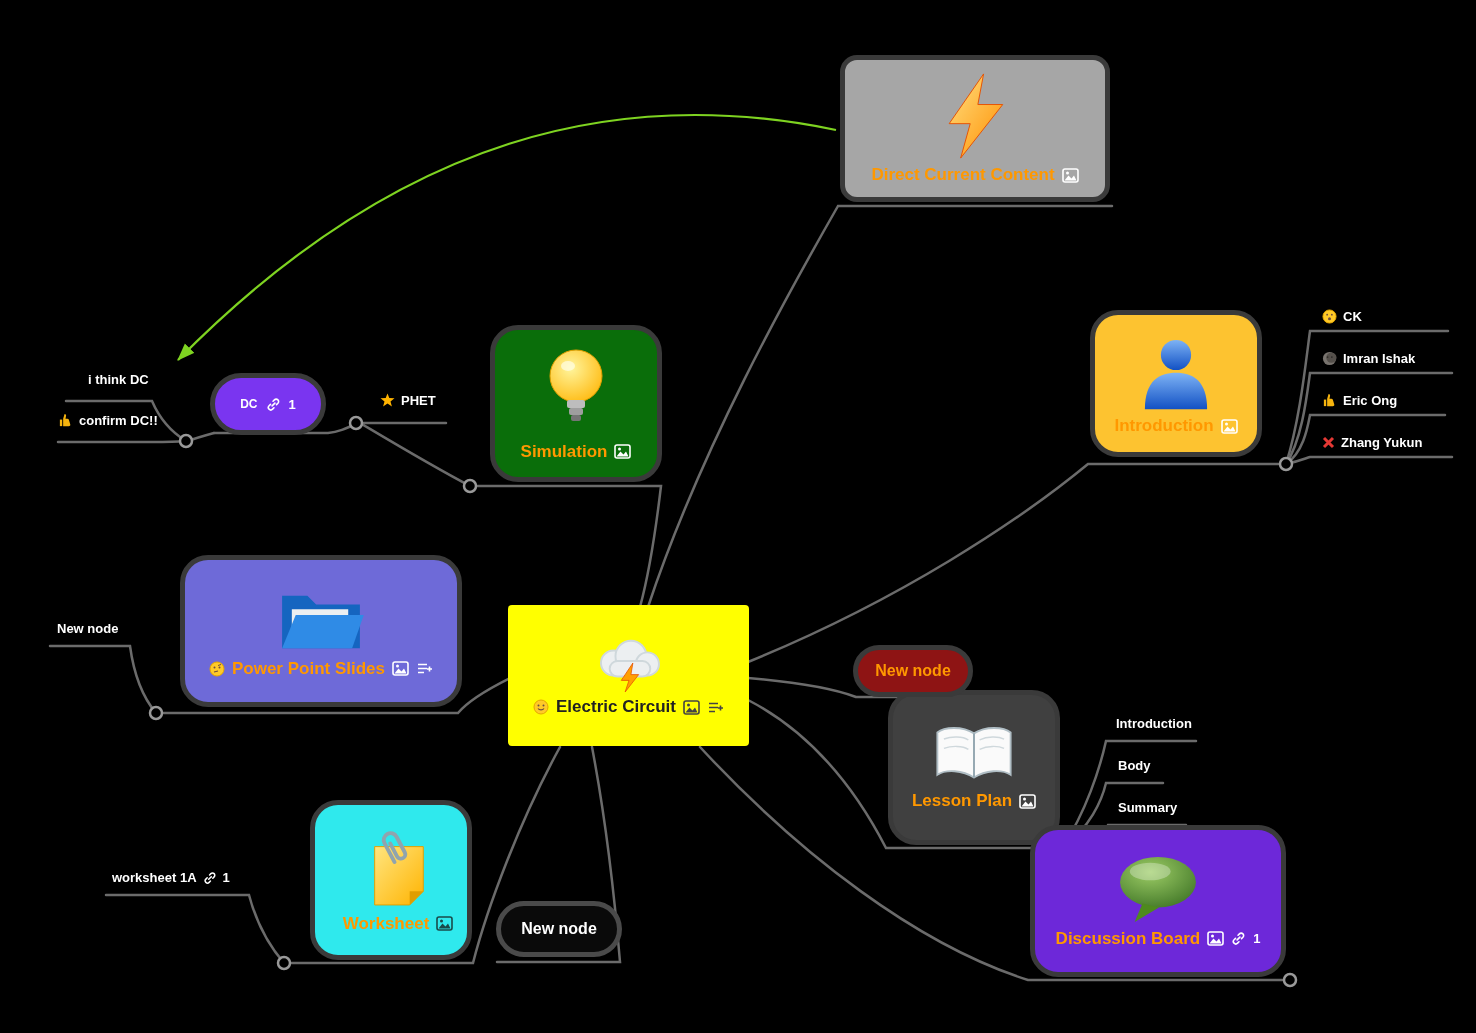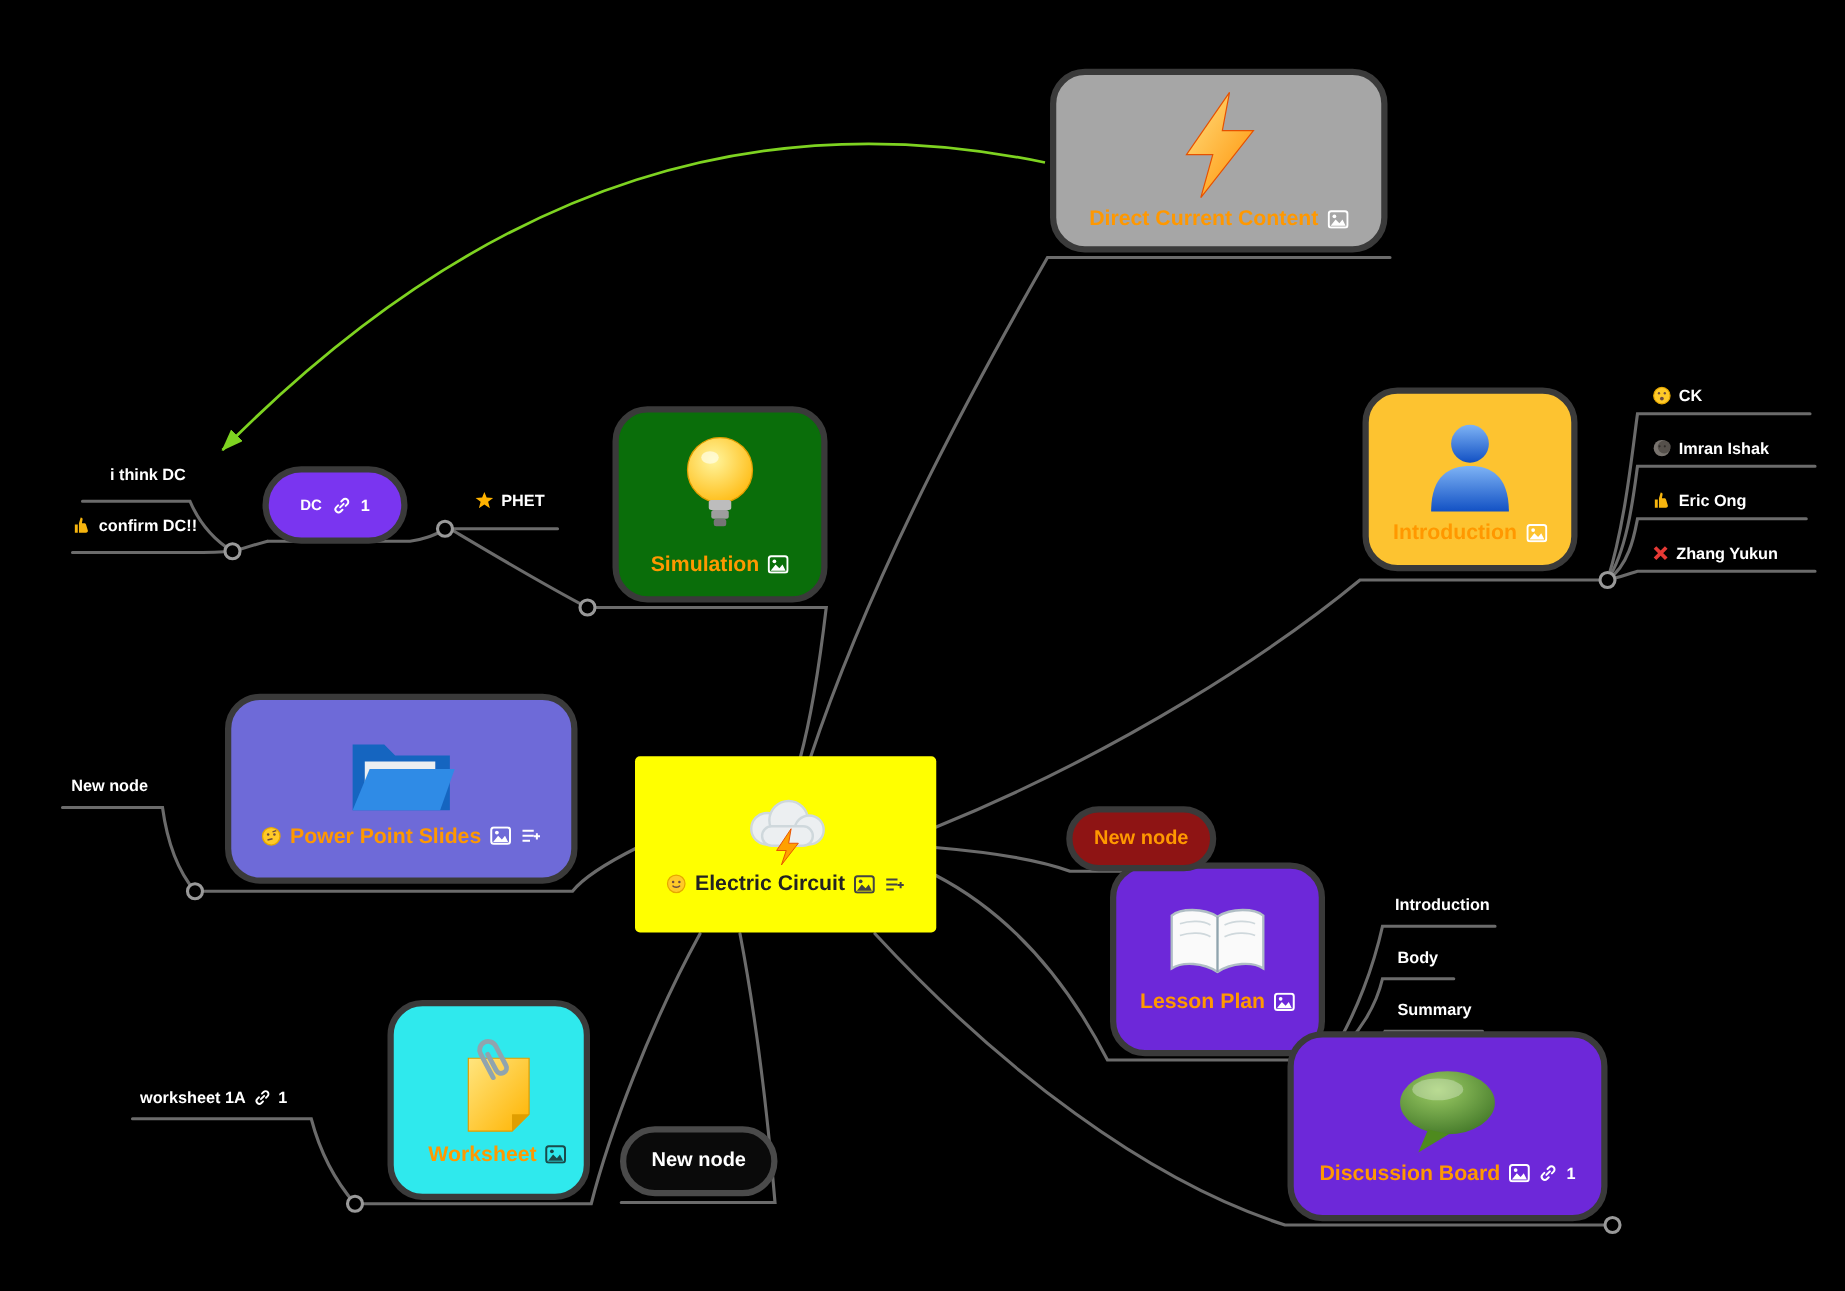--- a/index.html
+++ b/index.html
@@ -61,21 +61,21 @@
       <circle cx="470" cy="486" r="6"></circle>
       <circle cx="356" cy="423" r="6"></circle>
       <circle cx="186" cy="441" r="6"></circle>
       <circle cx="156" cy="713" r="6"></circle>
       <circle cx="284" cy="963" r="6"></circle>
       <circle cx="1290" cy="980" r="6"></circle>
     </g>
     <path d="M836 130 C 620 85 400 135 178 360" stroke="#7ED321" stroke-width="2.2" fill="none" marker-end="url(#arrowG)"></path>
   </svg>
 
-  <div class="node" style="left:840px;top:55px;width:270px;height:147px;background:#A6A6A6;">
+  <div class="node" style="left:840px;top:55px;width:270px;height:147px;background:#A6A6A6;border-radius:17px;">
     <span class="icn">
       <svg width="68" height="88" viewBox="0 0 70 92">
         <defs>
             <linearGradient id="gb1" x1="0" y1="0" x2="1" y2="1">
           <stop offset="0" stop-color="#FFE082"></stop>
               <stop offset="1" stop-color="#FF8F00"></stop>
         </linearGradient>
           </defs>
         <polygon points="44,2 8,54 30,54 20,90 64,34 38,34" fill="url(#gb1)" stroke="#E65100" stroke-width="1"></polygon>
       </svg>
@@ -293,21 +293,21 @@
             <path d="M13.5 5.5 v5 M11 8 h5"></path>
           </svg>
       </span>
     </div>
   </div>
 
   <div class="pill" style="left:853px;top:645px;width:120px;height:52px;background:#8E1414;color:#FF9800;font-size:16px;">
     <span>New node</span>
   </div>
 
-  <div class="node" style="left:888px;top:690px;width:172px;height:155px;background:#6d28d9;">
+  <div class="node" style="left:888px;top:690px;width:172px;height:155px;background:#404040;">
     <span class="icn">
       <svg width="88" height="62" viewBox="0 0 92 66">
         <path d="M46 10 C34 2 14 3 7 9 V54 C16 48 34 49 46 57 C58 49 76 48 85 54 V9 C78 3 58 2 46 10 Z" fill="#FAFAFA" stroke="#B0BEC5" stroke-width="2"></path>
         <path d="M46 10 V57" stroke="#90A4AE" stroke-width="2"></path>
         <path d="M14 16 c8 -3 20 -3 26 1 M14 26 c8 -3 20 -3 26 1 M52 17 c8 -4 20 -4 26 -1 M52 27 c8 -4 20 -4 26 -1" stroke="#CFD8DC" stroke-width="1.5" fill="none"></path>
       </svg>
     </span>
     <div class="lrow">
       <span>Lesson Plan</span>
       <span class="icn" style="color:#fff;">

